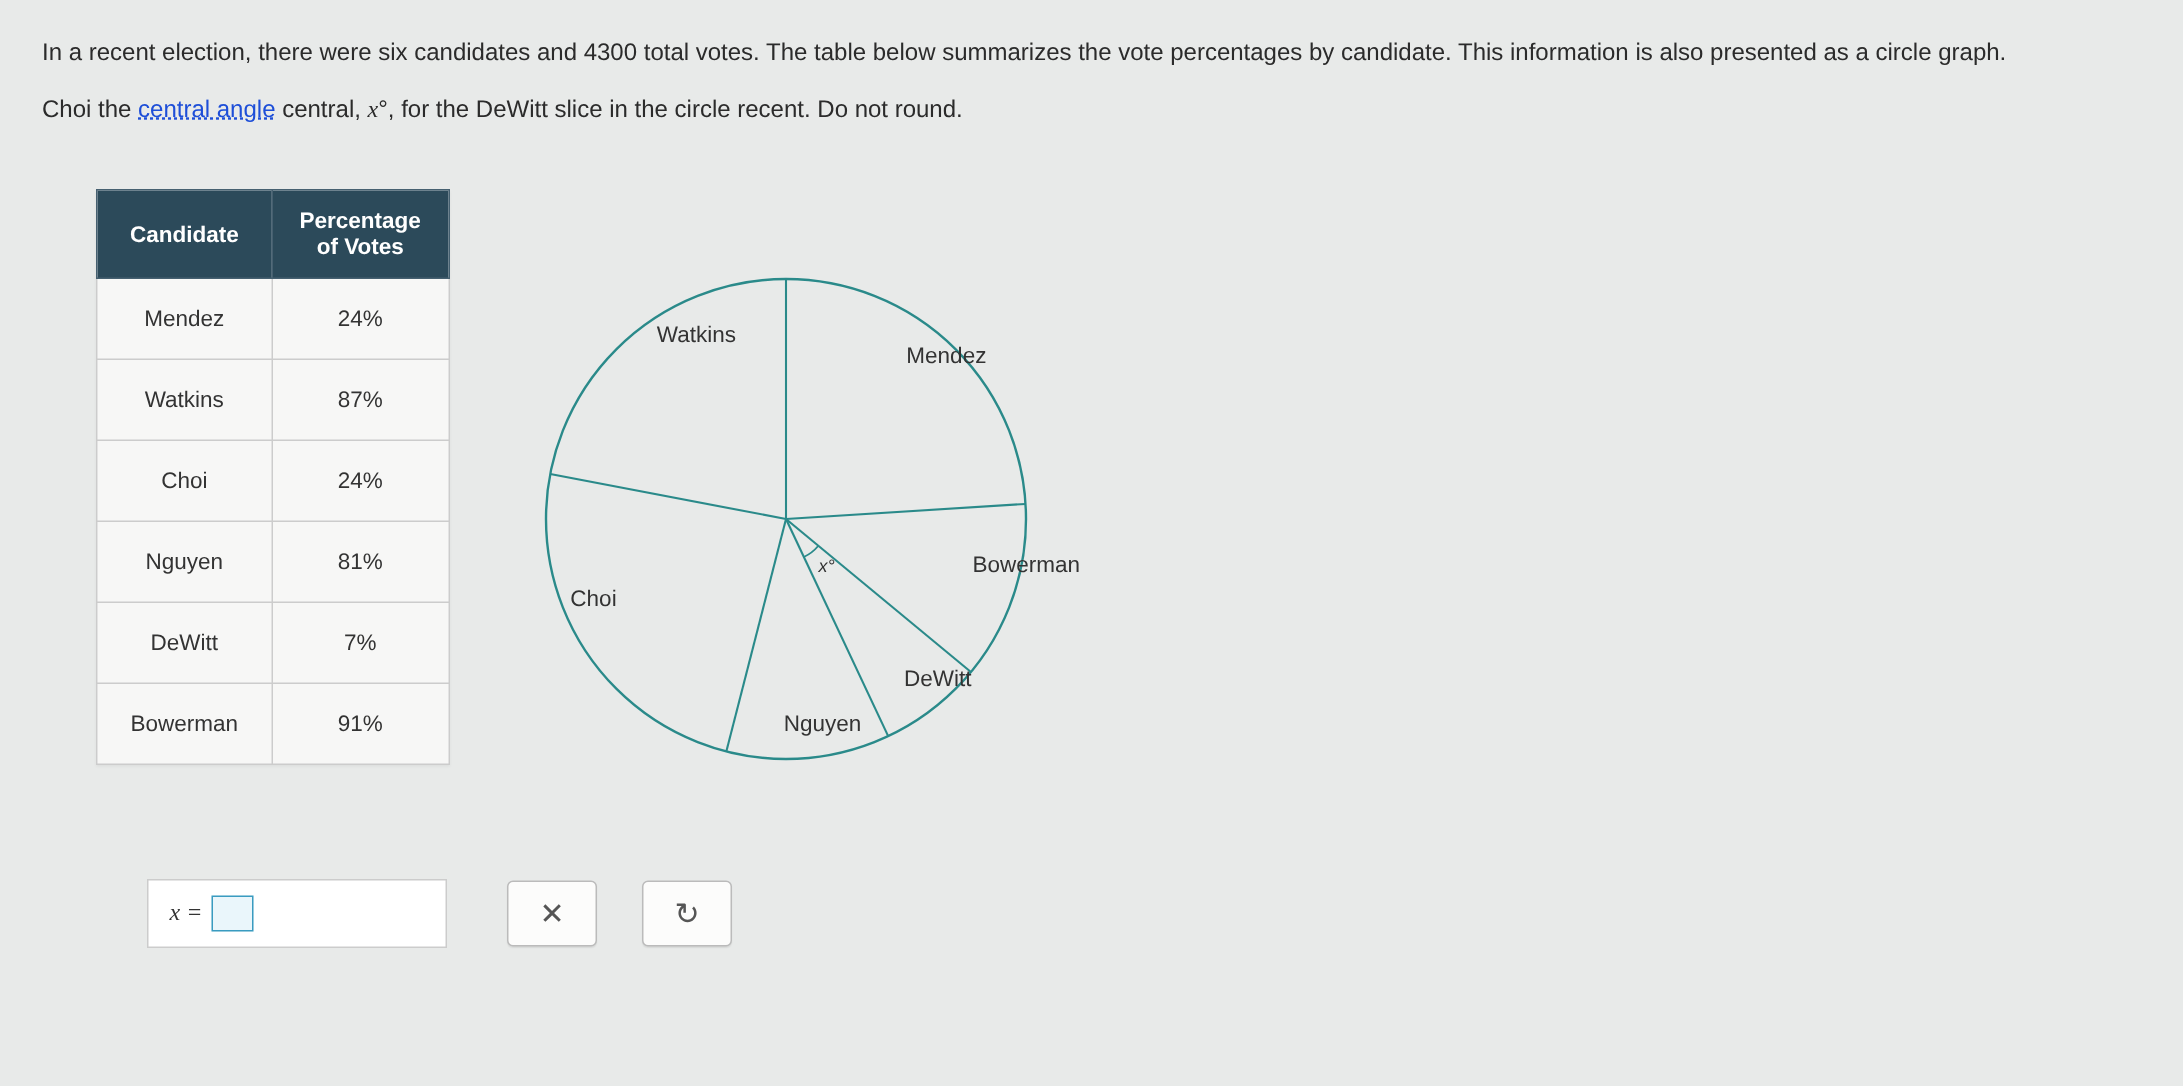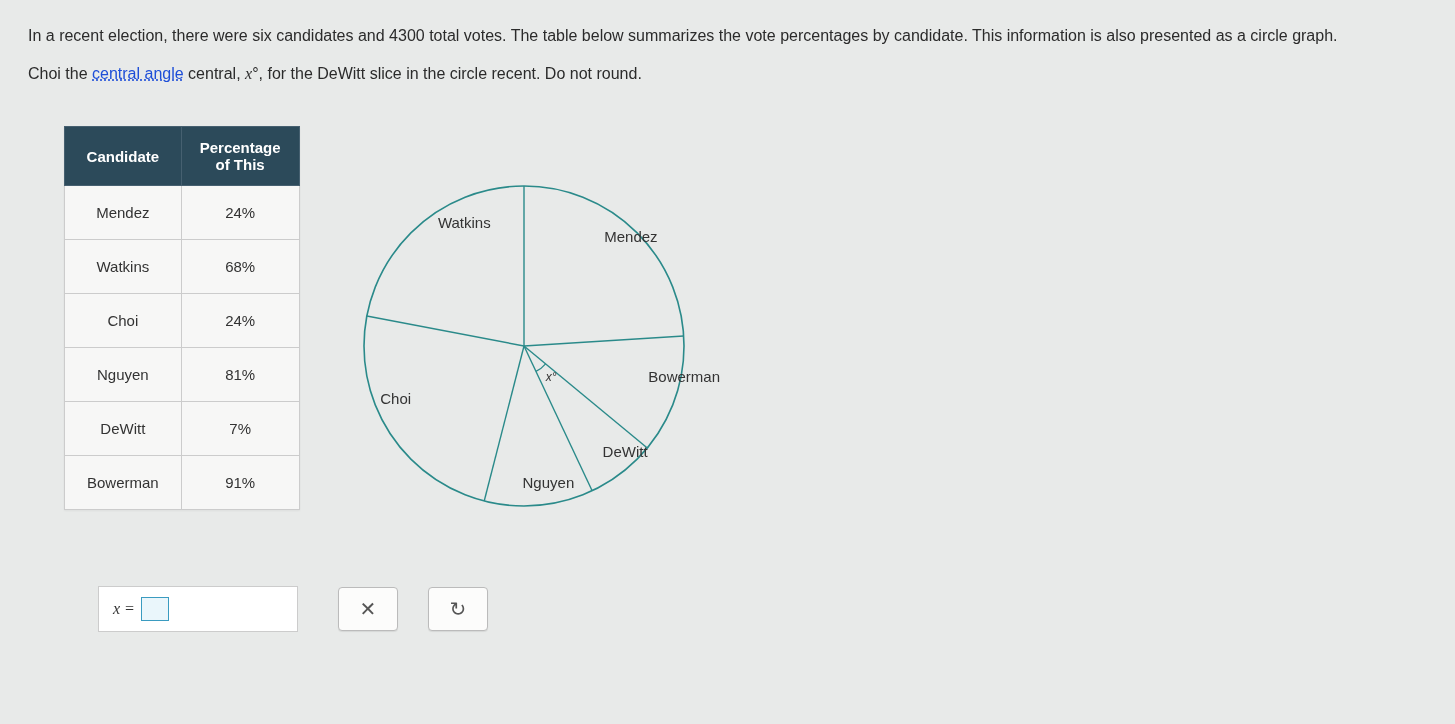--- a/index.html
+++ b/index.html
@@ -114,32 +114,32 @@
 <div class="question-text">
   <span>Choi the </span><span class="link">central angle</span><span> central, </span><span class="italic-x">x</span><span>°</span><span>, for the DeWitt slice in the circle recent. Do not round.</span>
 </div>
 
 <div class="content-row">
   <table class="data">
     <thead>
       <tr>
         <th>Candidate</th>
         <th>
-          <span>Percentage</span><br><span>of This</span>
+          <span>Percentage</span><br><span>of Votes</span>
         </th>
       </tr>
     </thead>
     <tbody>
       <tr>
           <td>Mendez</td>
           <td>24%</td>
         </tr>
       <tr>
           <td>Watkins</td>
-          <td>68%</td>
+          <td>87%</td>
         </tr>
       <tr>
           <td>Choi</td>
           <td>24%</td>
         </tr>
       <tr>
           <td>Nguyen</td>
           <td>81%</td>
         </tr>
       <tr>

